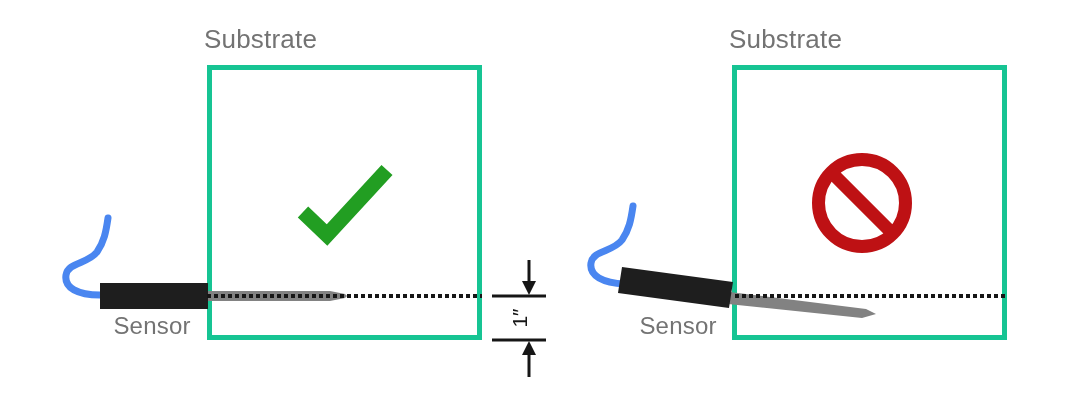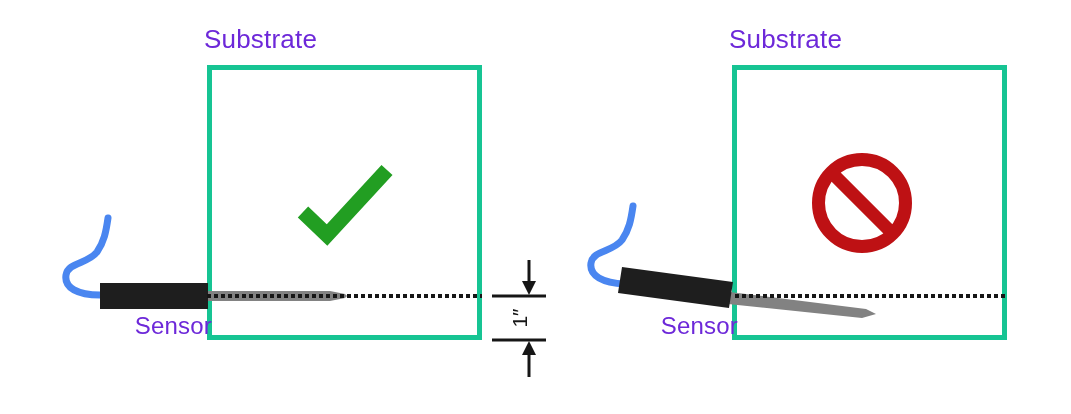--- a/index.html
+++ b/index.html
@@ -11,21 +11,21 @@
   .canvas {
     position: relative;
     width: 1071px;
     height: 414px;
     background: #ffffff;
     overflow: hidden;
   }
   .abs { position: absolute; }
   .diagram-label {
     position: absolute;
-    color: #6d28d9;
+    color: #737373;
     font-size: 26px;
     font-weight: 500;
     letter-spacing: 0.2px;
     white-space: nowrap;
   }
   .substrate-box {
     position: absolute;
     top: 65px;
     width: 275px;
     height: 275px;
@@ -35,21 +35,21 @@
   }
   .dotted-line {
     position: absolute;
     top: 294px;
     height: 4px;
     background-image: repeating-linear-gradient(90deg, #161616 0 4px, transparent 4px 7px);
   }
   .sensor-label {
     width: 120px;
     top: 312px;
-    text-align: right;
+    text-align: center;
     font-size: 24px;
   }
   svg { overflow: visible; display: block; }
   .dim-label {
     position: absolute;
     left: 500px;
     top: 306px;
     width: 40px;
     height: 24px;
     line-height: 24px;

